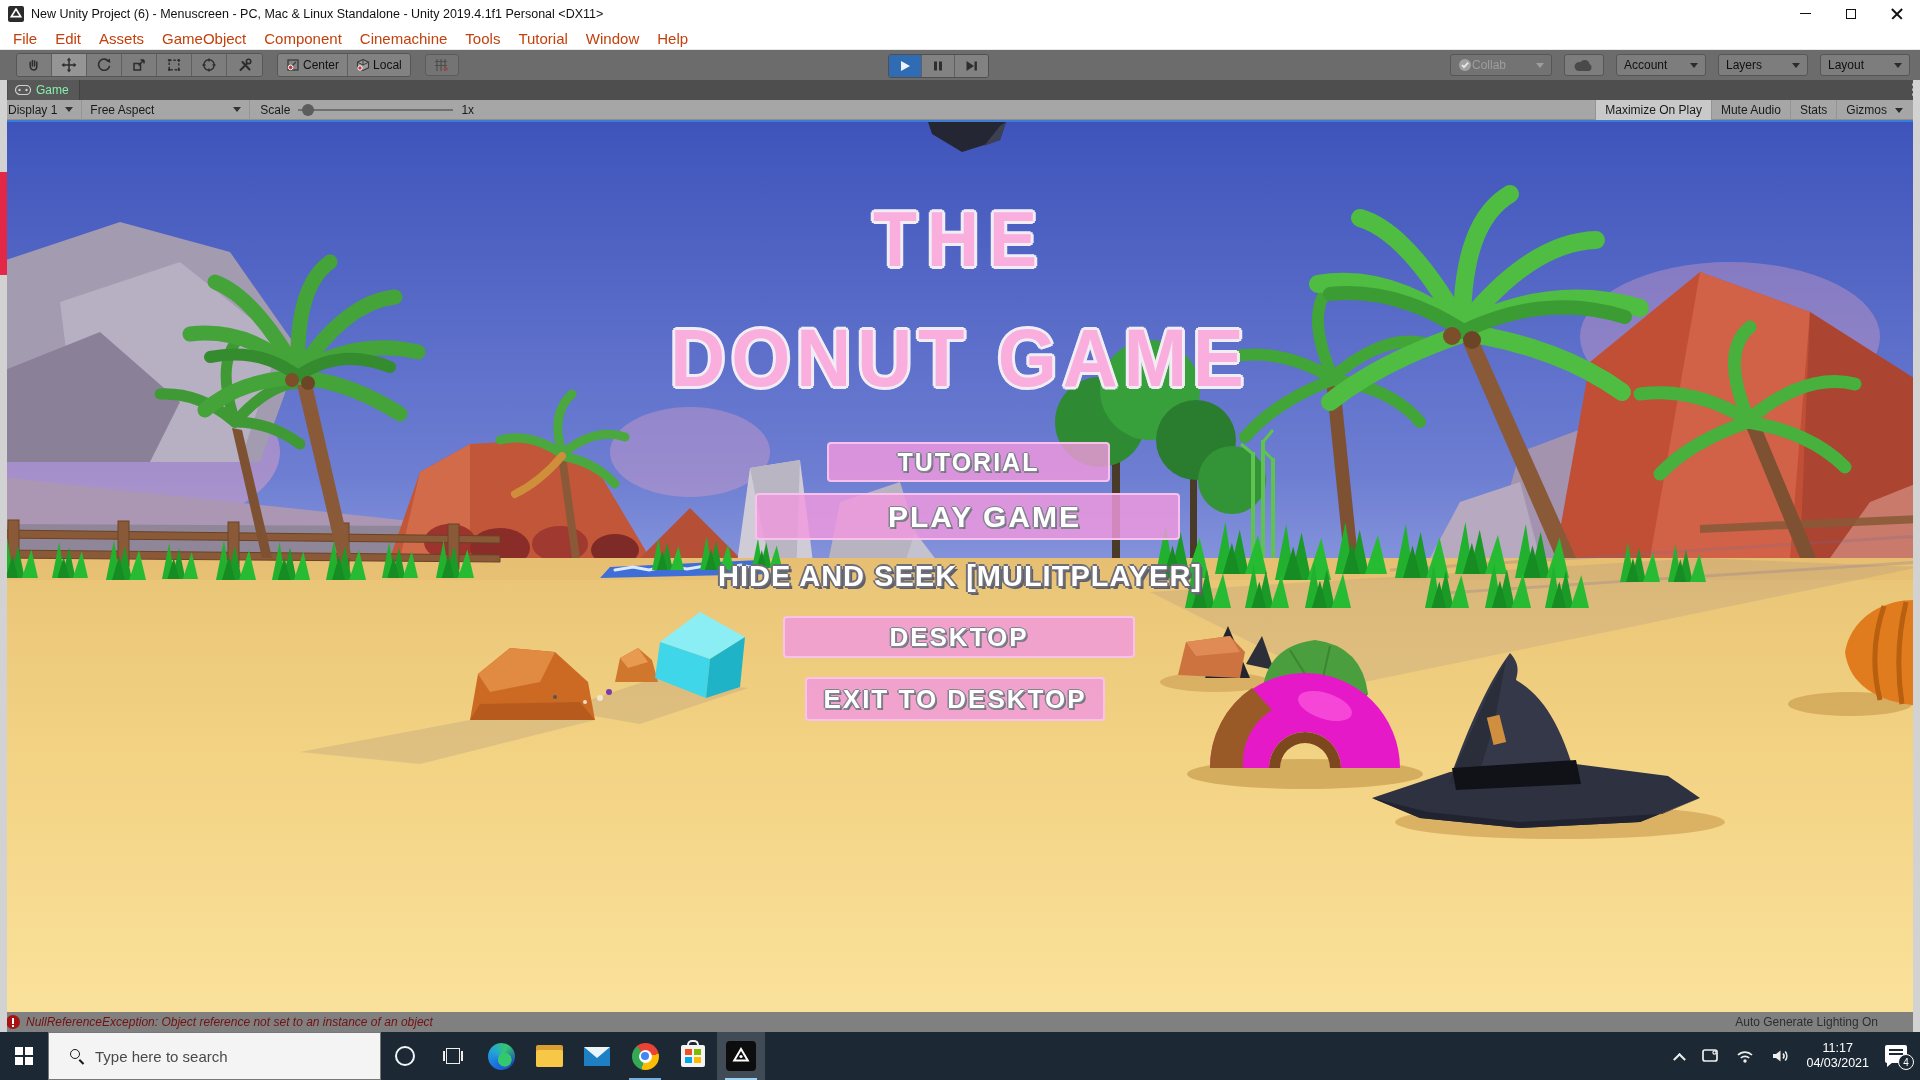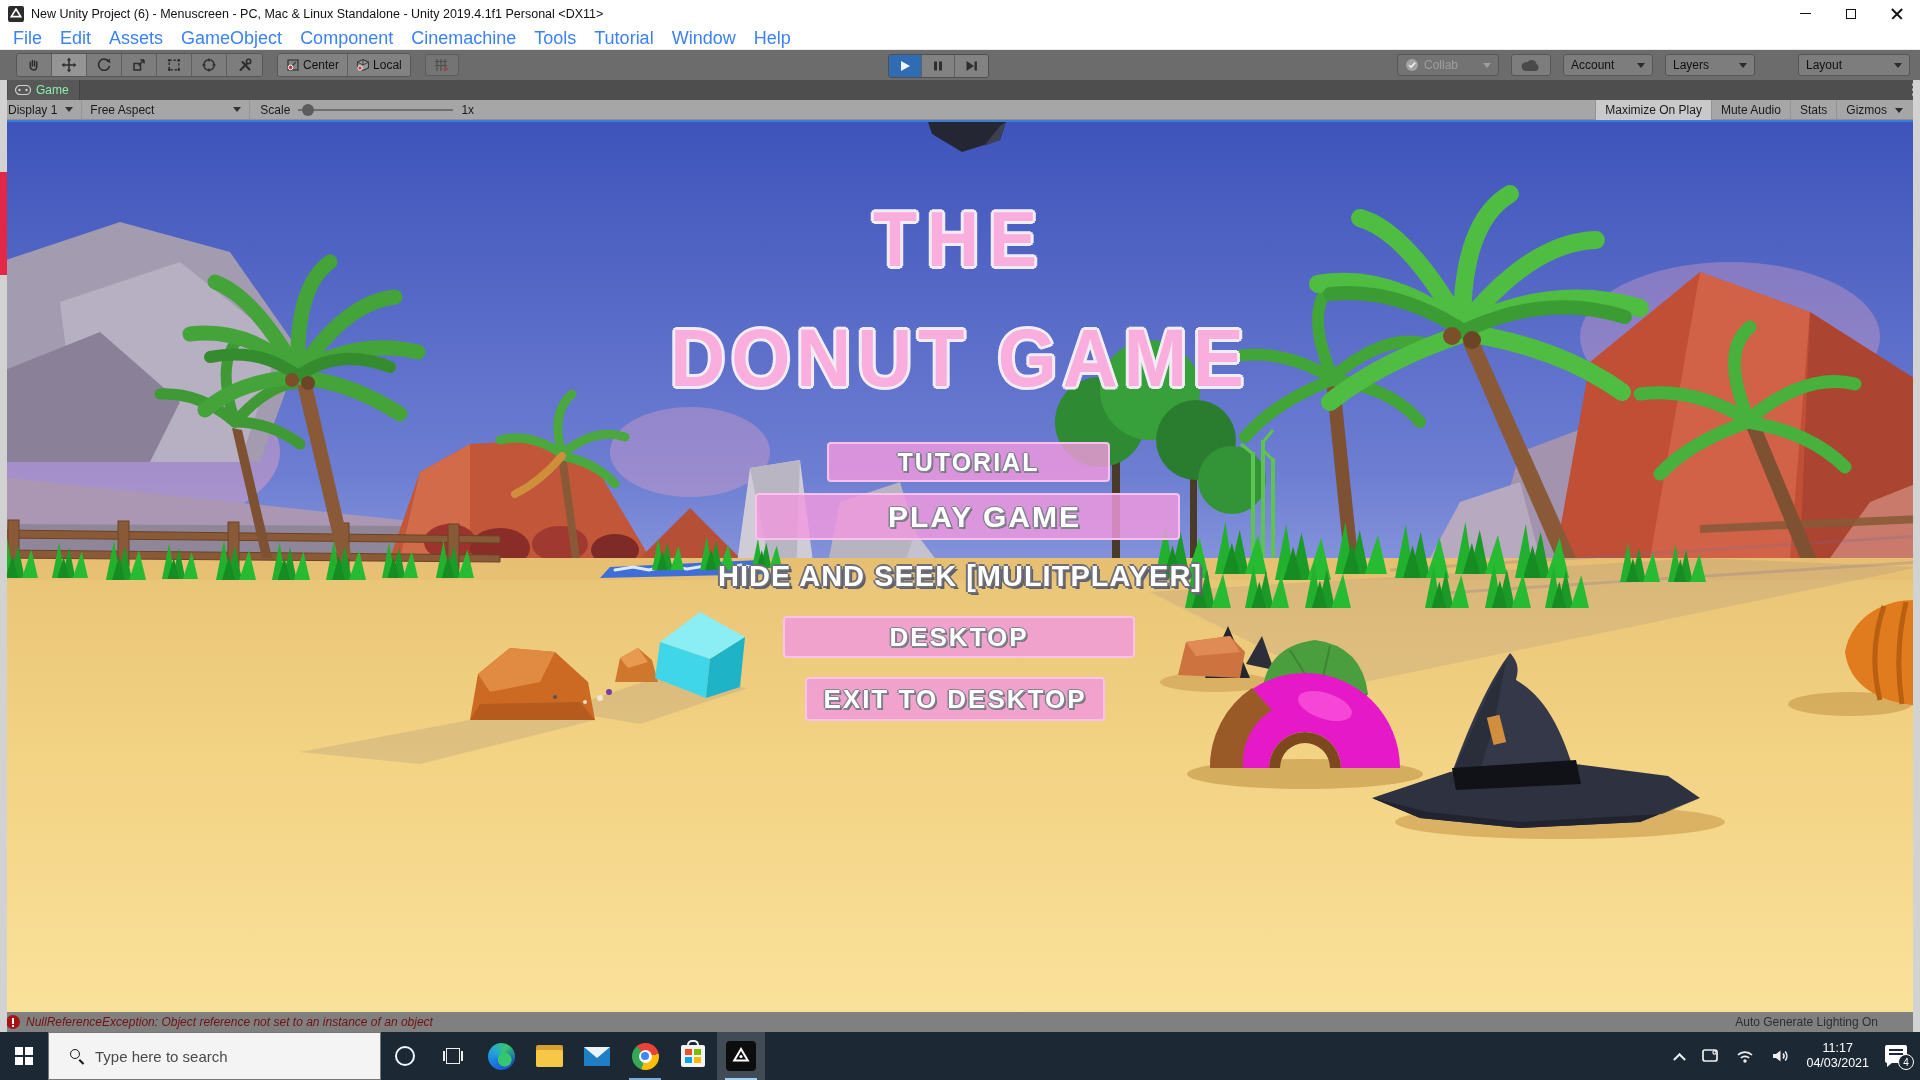--- a/index.html
+++ b/index.html
@@ -15,21 +15,21 @@
   .win-btn { width:46px; height:27px; display:flex; align-items:center; justify-content:center; }
   .glyph-min { width:11px; height:1.5px; background:#111; }
   .glyph-max { width:10px; height:10px; border:1.5px solid #111; }
   .glyph-close { position:relative; width:12px; height:12px; }
   .glyph-close span { position:absolute; left:-1px; top:5px; width:14px; height:1.5px; background:#111; }
   .glyph-close span:first-child { transform:rotate(45deg); }
   .glyph-close span:last-child { transform:rotate(-45deg); }
 
   
   .menubar { height:23px; background:#fff; display:flex; align-items:center; padding-left:4px; border-bottom:1px solid #e8e8e8; }
-  .menu-item { font-size:18px; color:#3b82f6; padding:0 9px; }
+  .menu-item { font-size:15px; color:#c2410c; padding:0 9px; }
 
   
   .toolbar { height:30px; background:#6c6c6c; position:relative; display:flex; align-items:center; }
   .tool-group { display:flex; margin-left:16px; border:1px solid #565656; border-radius:3px; overflow:hidden; }
   .tool-btn { width:35px; height:22px; background:#7d7d7d; display:flex; align-items:center; justify-content:center; border-right:1px solid #5f5f5f; }
   .tool-btn:last-child { border-right:none; }
   .tool-btn.selected { background:#959595; }
   .pivot-group { display:flex; margin-left:14px; border:1px solid #565656; border-radius:3px; overflow:hidden; }
   .pivot-btn { height:22px; background:#828282; display:flex; align-items:center; gap:3px; padding:0 8px; font-size:12px; color:#111; border-right:1px solid #5f5f5f; }
   .pivot-btn:last-child { border-right:none; }
@@ -268,21 +268,21 @@
       <div class="play-btn">
         <svg width="13" height="12" viewBox="0 0 13 12">
             <polygon points="1.5,1 1.5,11 9,6" fill="#2e2e2e"></polygon>
             <rect x="9.5" y="1.5" width="2.4" height="9" fill="#2e2e2e"></rect>
           </svg>
       </div>
     </div>
 
     <div class="toolbar-right">
       <div class="tb-drop disabled" style="width:102px;">
-        <span style="display:flex;align-items:center;gap:5px;">
+        <span style="display:flex;align-items:center;">
           <svg width="14" height="14" viewBox="0 0 14 14">
               <circle cx="7" cy="7" r="6" fill="#a2a2a2"></circle>
               <path d="M4 7 l2 2.2 L10.2 4.6" fill="none" stroke="#e8e8e8" stroke-width="1.8"></path>
             </svg>
           <span>Collab</span>
         </span>
         <span class="caret"></span>
       </div>
       <div class="cloud-btn">
         <svg width="20" height="13" viewBox="0 0 20 13">
@@ -290,21 +290,21 @@
           </svg>
       </div>
       <div class="tb-drop" style="width:90px;">
         <span>Account</span>
           <span class="caret"></span>
       </div>
       <div class="tb-drop" style="width:90px;">
         <span>Layers</span>
           <span class="caret"></span>
       </div>
-      <div class="tb-drop" style="width:112px;margin-left:31px;">
+      <div class="tb-drop" style="width:90px;">
         <span>Layout</span>
           <span class="caret"></span>
       </div>
     </div>
   </div>
 
   <div class="tabrow">
     <div class="game-tab">
       <svg width="16" height="10" viewBox="0 0 16 10">
           <rect x="0.5" y="0.5" width="15" height="9" rx="4.5" fill="none" stroke="#cfcfcf" stroke-width="1.2"></rect>

